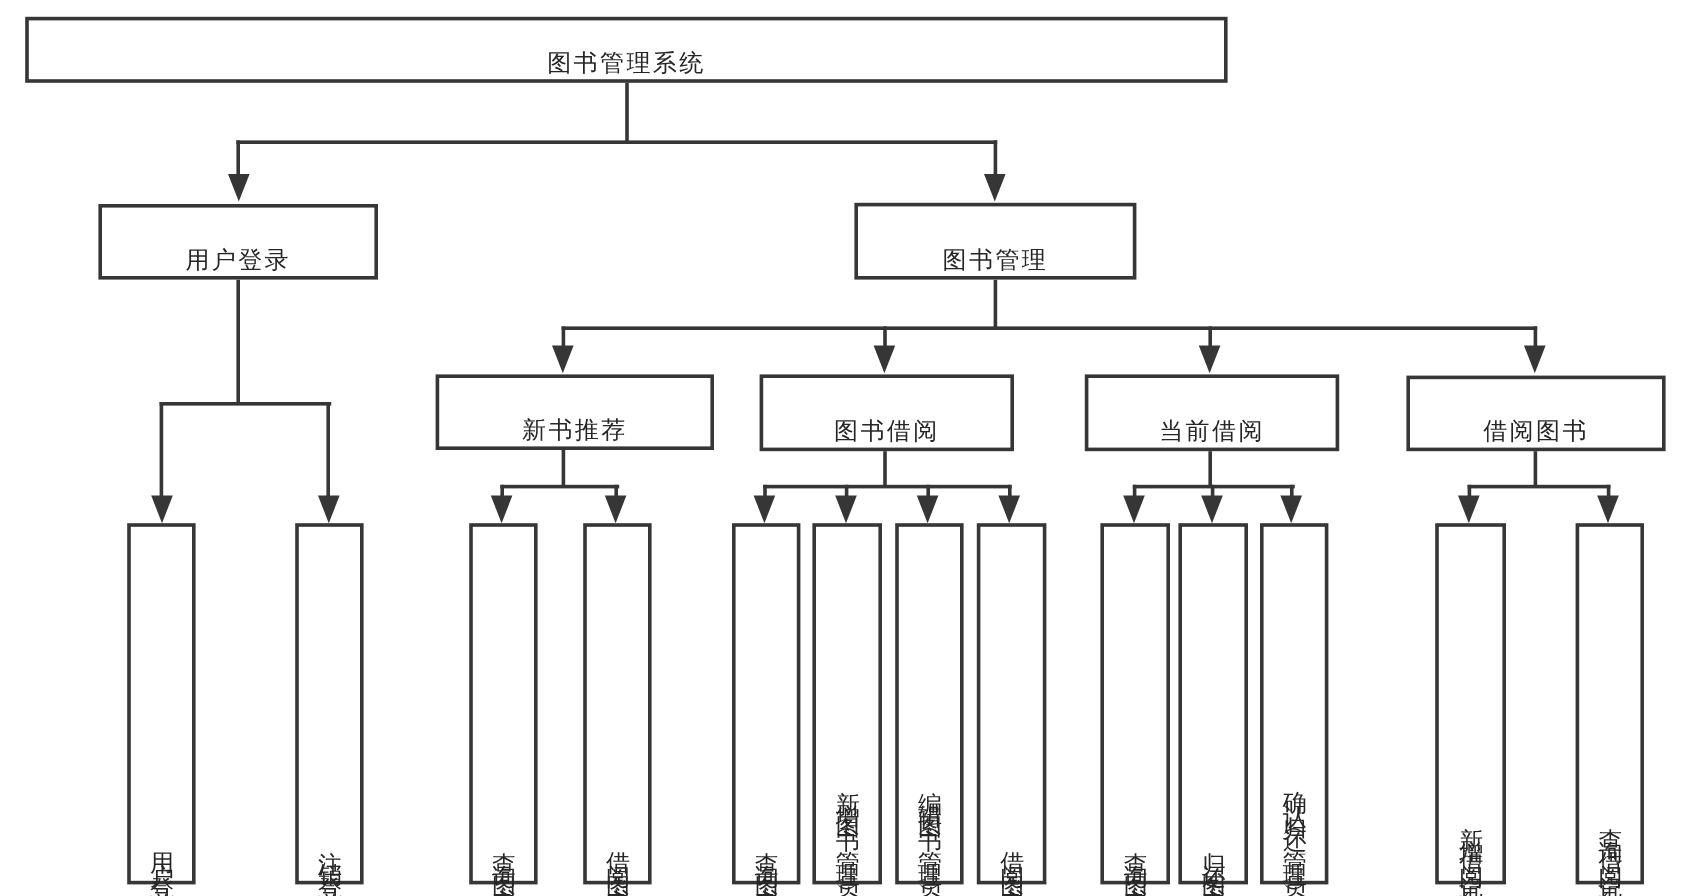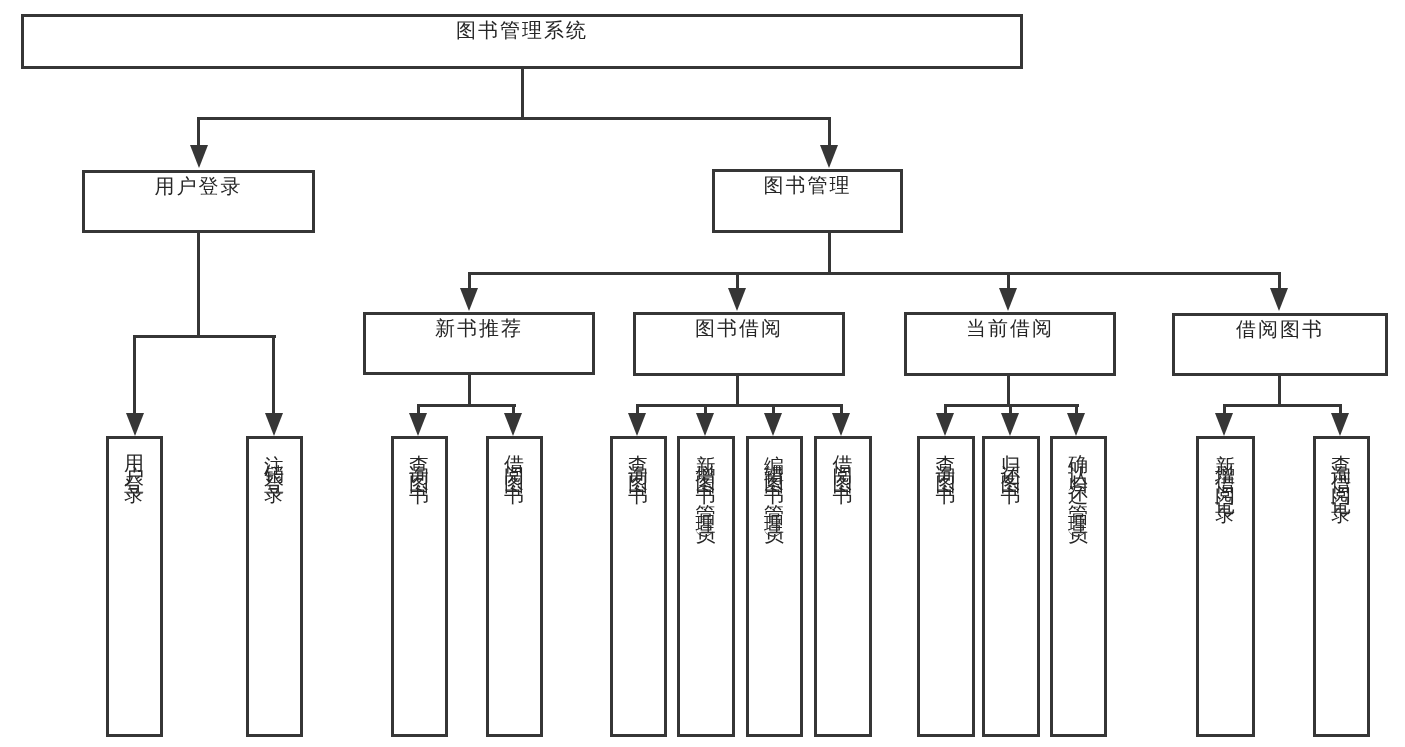--- a/index.html
+++ b/index.html
@@ -11,21 +11,21 @@
   html,body{margin:0;padding:0;background:var(--bg);}
   body{font-family:"Liberation Sans","DejaVu Sans",sans-serif;}
   #stage{position:relative;width:1405px;height:747px;background:var(--bg);overflow:hidden;}
 
   .box{
     position:absolute;
     box-sizing:border-box;
     border:3px solid var(--line);
     background:#fff;
     display:flex;
-    align-items:flex-start;
+    align-items:flex-end;
     justify-content:center;
     color:var(--text);
     font-size:20px;
     letter-spacing:2px;
     z-index:2;
   }
   .vbox{
     letter-spacing:0;
   }
   .vbox .vtext{
@@ -61,21 +61,21 @@
 
 <div id="stage">
 
   <div class="box" style="left:21px;top:14px;width:1002px;height:55px;">
     <span>图书管理系统</span>
   </div>
 
   <div class="box" style="left:82px;top:170px;width:233px;height:63px;">
     <span>用户登录</span>
   </div>
-  <div class="box" style="left:712px;top:169px;width:191px;height:64px;">
+  <div class="box" style="left:712px;top:169px;width:235px;height:64px;">
     <span>图书管理</span>
   </div>
 
   <div class="box" style="left:363px;top:312px;width:232px;height:63px;">
     <span>新书推荐</span>
   </div>
   <div class="box" style="left:633px;top:312px;width:212px;height:64px;">
     <span>图书借阅</span>
   </div>
   <div class="box" style="left:904px;top:312px;width:212px;height:64px;">

